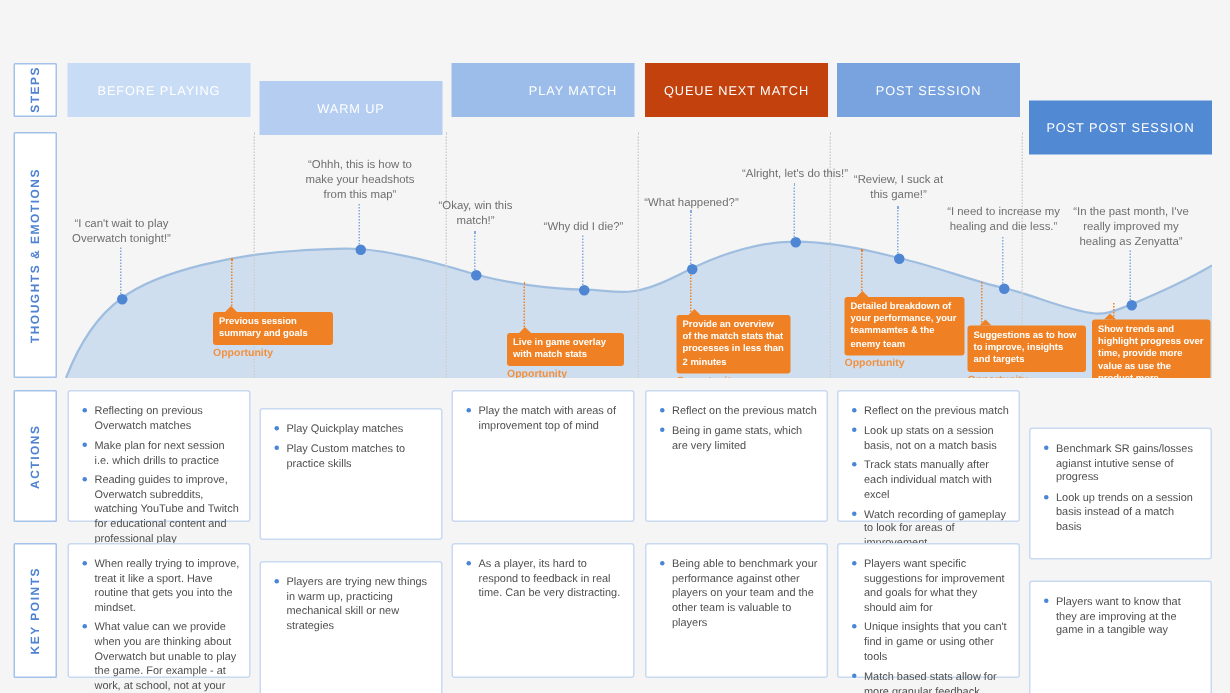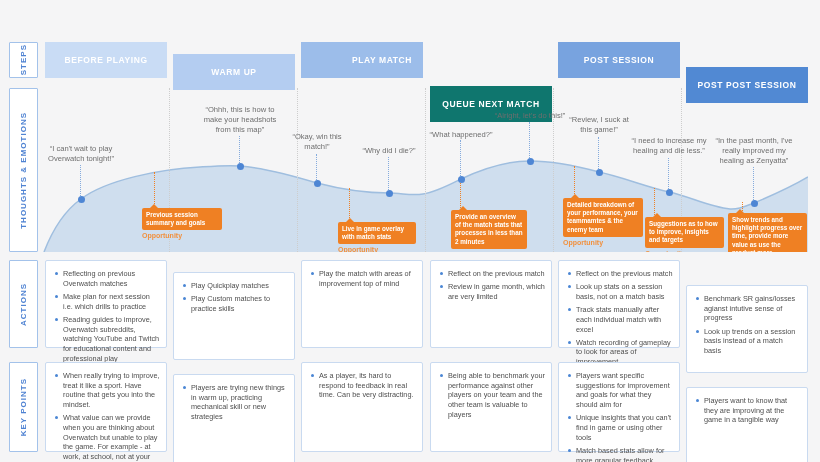--- a/index.html
+++ b/index.html
@@ -19,24 +19,24 @@
   }
   .rl-steps{top:42px;height:36px;}
   .rl-thoughts{top:88px;height:164px;}
   .rl-actions{top:260px;height:88px;}
   .rl-keypoints{top:362px;height:90px;}
   
   .x0{left:45px;} .x1{left:173px;margin-top:12px;} .x2{left:301px;padding-left:40px;} .x3{left:430px;} .x4{left:558px;} .x5{left:686px;margin-top:25px;}
   .step-header{
     position:absolute;top:42px;width:122px;height:36px;box-sizing:border-box;
     display:flex;align-items:center;justify-content:center;text-align:center;
-    color:#ffffff;font-weight:bold;font-size:8.5px;letter-spacing:0.6px;
+    color:#ffffff;font-weight:normal;font-size:8.5px;letter-spacing:0.6px;
   }
   .c0{background:#c9dcf5;} .c1{background:#b4cdf1;} .c2{background:#9cbdea;}
-  .c3{background:#0f766e;margin-top:44px;} .c4{background:#78a3df;} .c5{background:#5189d3;}
+  .c3{background:#c2410c;} .c4{background:#78a3df;} .c5{background:#5189d3;}
   
   .thoughts-area{position:absolute;left:40px;top:88px;width:768px;height:164px;overflow:hidden;}
   .wave{position:absolute;left:0;top:0;}
   .sep{position:absolute;top:0;bottom:0;width:0;border-left:1px dotted #cdcdcd;}
   .quote{
     position:absolute;transform:translateX(-50%);text-align:center;
     font-size:7.6px;line-height:1.3;color:#6e6e6e;
   }
   .stem{position:absolute;width:0;border-left:1.5px dotted #85abdd;}
   .ostem{position:absolute;width:0;border-left:1.5px dotted #ef8023;}
@@ -183,21 +183,21 @@
     </ul>
   </div>
   <div class="card row-actions x2">
     <ul>
       <li>Play the match with areas of improvement top of mind</li>
     </ul>
   </div>
   <div class="card row-actions x3">
     <ul>
       <li>Reflect on the previous match</li>
-      <li>Review in game month, which are very limited</li>
+      <li>Being in game stats, which are very limited</li>
     </ul>
   </div>
   <div class="card row-actions x4">
     <ul>
       <li>Reflect on the previous match</li>
       <li>Look up stats on a session basis, not on a match basis</li>
       <li>Track stats manually after each individual match with excel</li>
       <li>Watch recording of gameplay to look for areas of improvement</li>
     </ul>
   </div>

